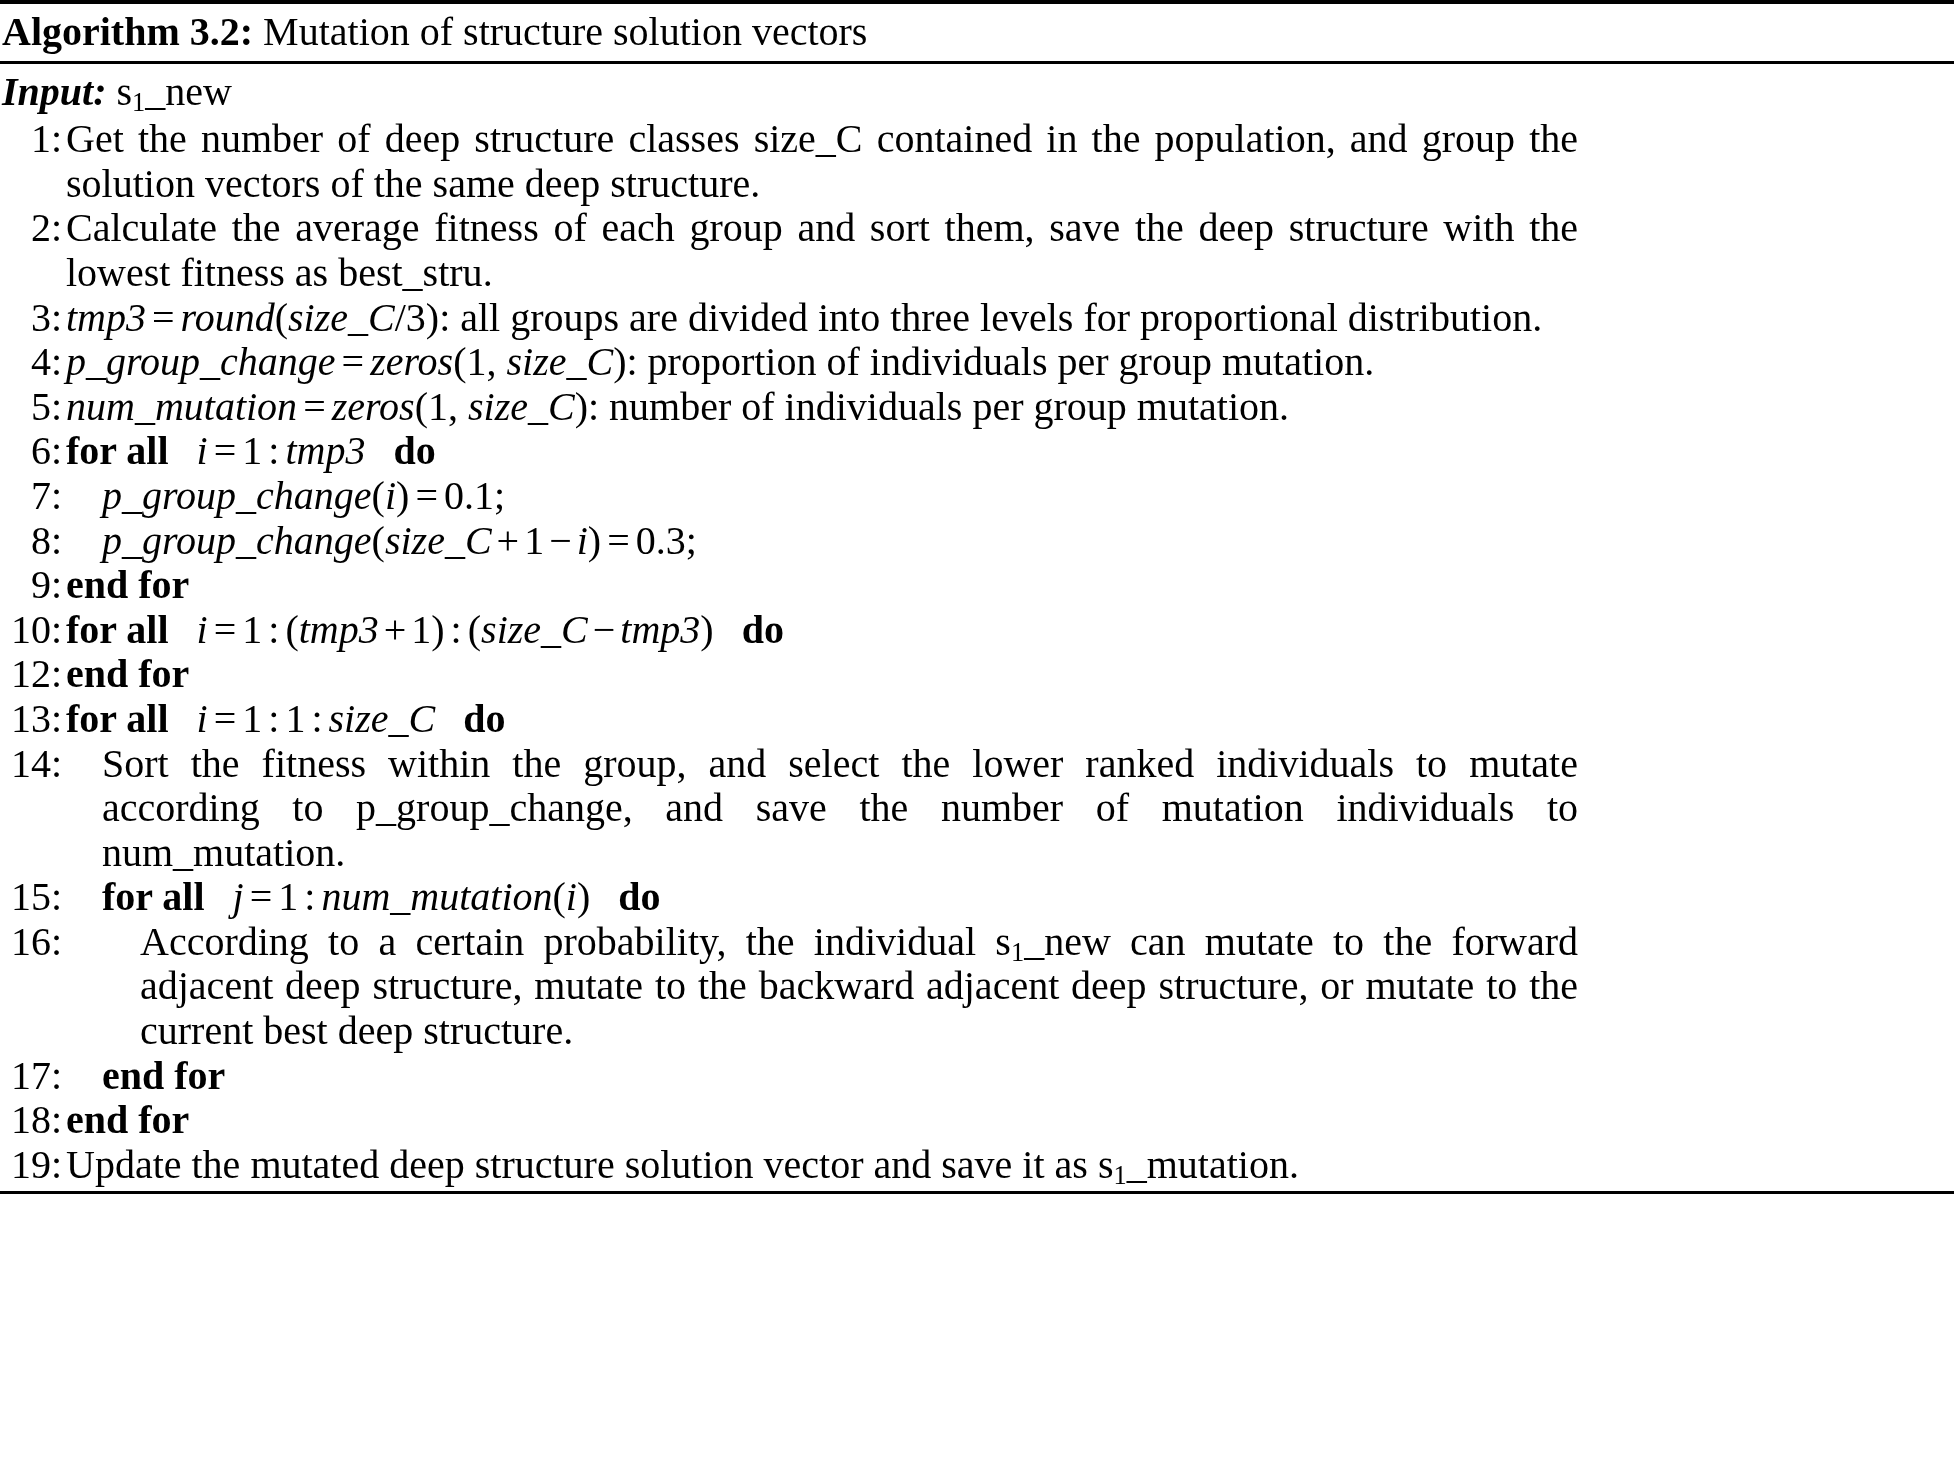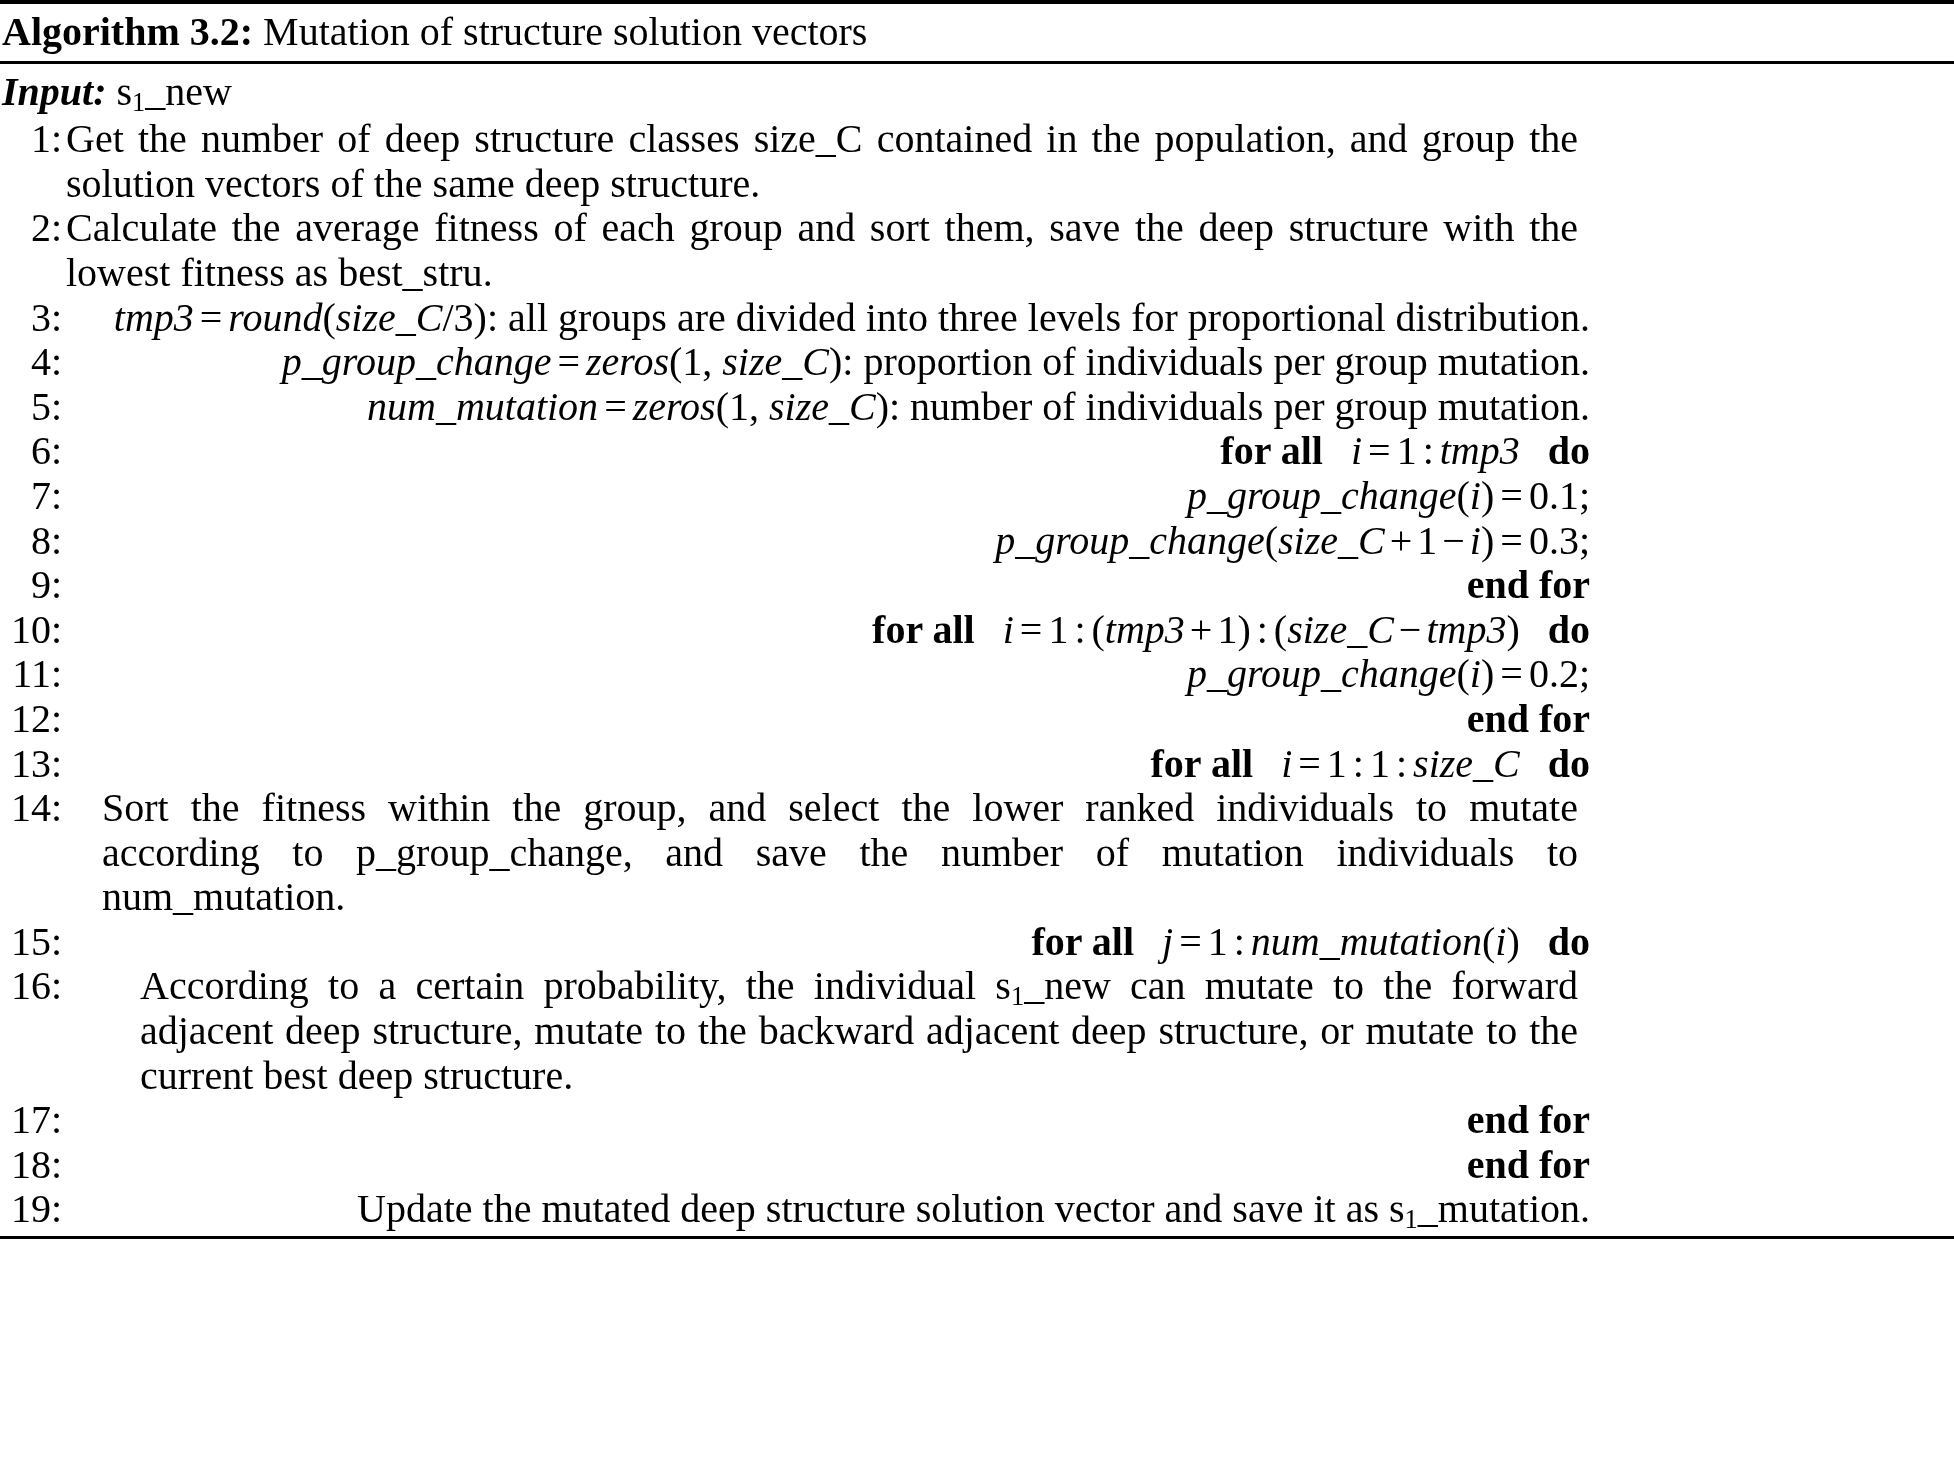--- a/index.html
+++ b/index.html
@@ -81,21 +81,20 @@
     padding-left: 4px;
   }
   
   .step-body.just {
     text-align: justify;
     text-align-last: left;
     padding-right: 12px;
   }
   .step-body.nowrap {
     white-space: nowrap;
-    text-align: right;
   }
 
   
   .ind1 { padding-left: 40px; }
   .ind2 { padding-left: 78px; }
 
   .kw { font-weight: bold; }
   .mvar { }
   
   .math { font-style: italic; }
@@ -184,24 +183,20 @@
     <div class="step">
       <div class="step-num">9:</div>
       <div class="step-body nowrap"><span class="kw">end for</span></div>
     </div>
 
     <div class="step">
       <div class="step-num">10:</div>
       <div class="step-body nowrap"><span class="kw">for all</span><span class="gap-md"></span><span class="math">i</span><span class="op">=</span><span class="mnum">1</span><span class="op">:</span><span class="mnum">(</span><span class="math">tmp3</span><span class="opc">+</span><span class="mnum">1</span><span class="mnum">)</span><span class="op">:</span><span class="mnum">(</span><span class="math">size_C</span><span class="opc">−</span><span class="math">tmp3</span><span class="mnum">)</span><span class="gap-md"></span><span class="kw">do</span></div>
     </div>
 
-    <div class="step">
-      <div class="step-num">11:</div>
-      <div class="step-body nowrap ind1"><span class="math">p_group_change</span><span class="mnum">(</span><span class="math">i</span><span class="mnum">)</span><span class="op">=</span><span class="mnum">0.2;</span></div>
-    </div>
 
     <div class="step">
       <div class="step-num">12:</div>
       <div class="step-body nowrap"><span class="kw">end for</span></div>
     </div>
 
     <div class="step">
       <div class="step-num">13:</div>
       <div class="step-body nowrap"><span class="kw">for all</span><span class="gap-md"></span><span class="math">i</span><span class="op">=</span><span class="mnum">1</span><span class="op">:</span><span class="mnum">1</span><span class="op">:</span><span class="math">size_C</span><span class="gap-md"></span><span class="kw">do</span></div>
     </div>

